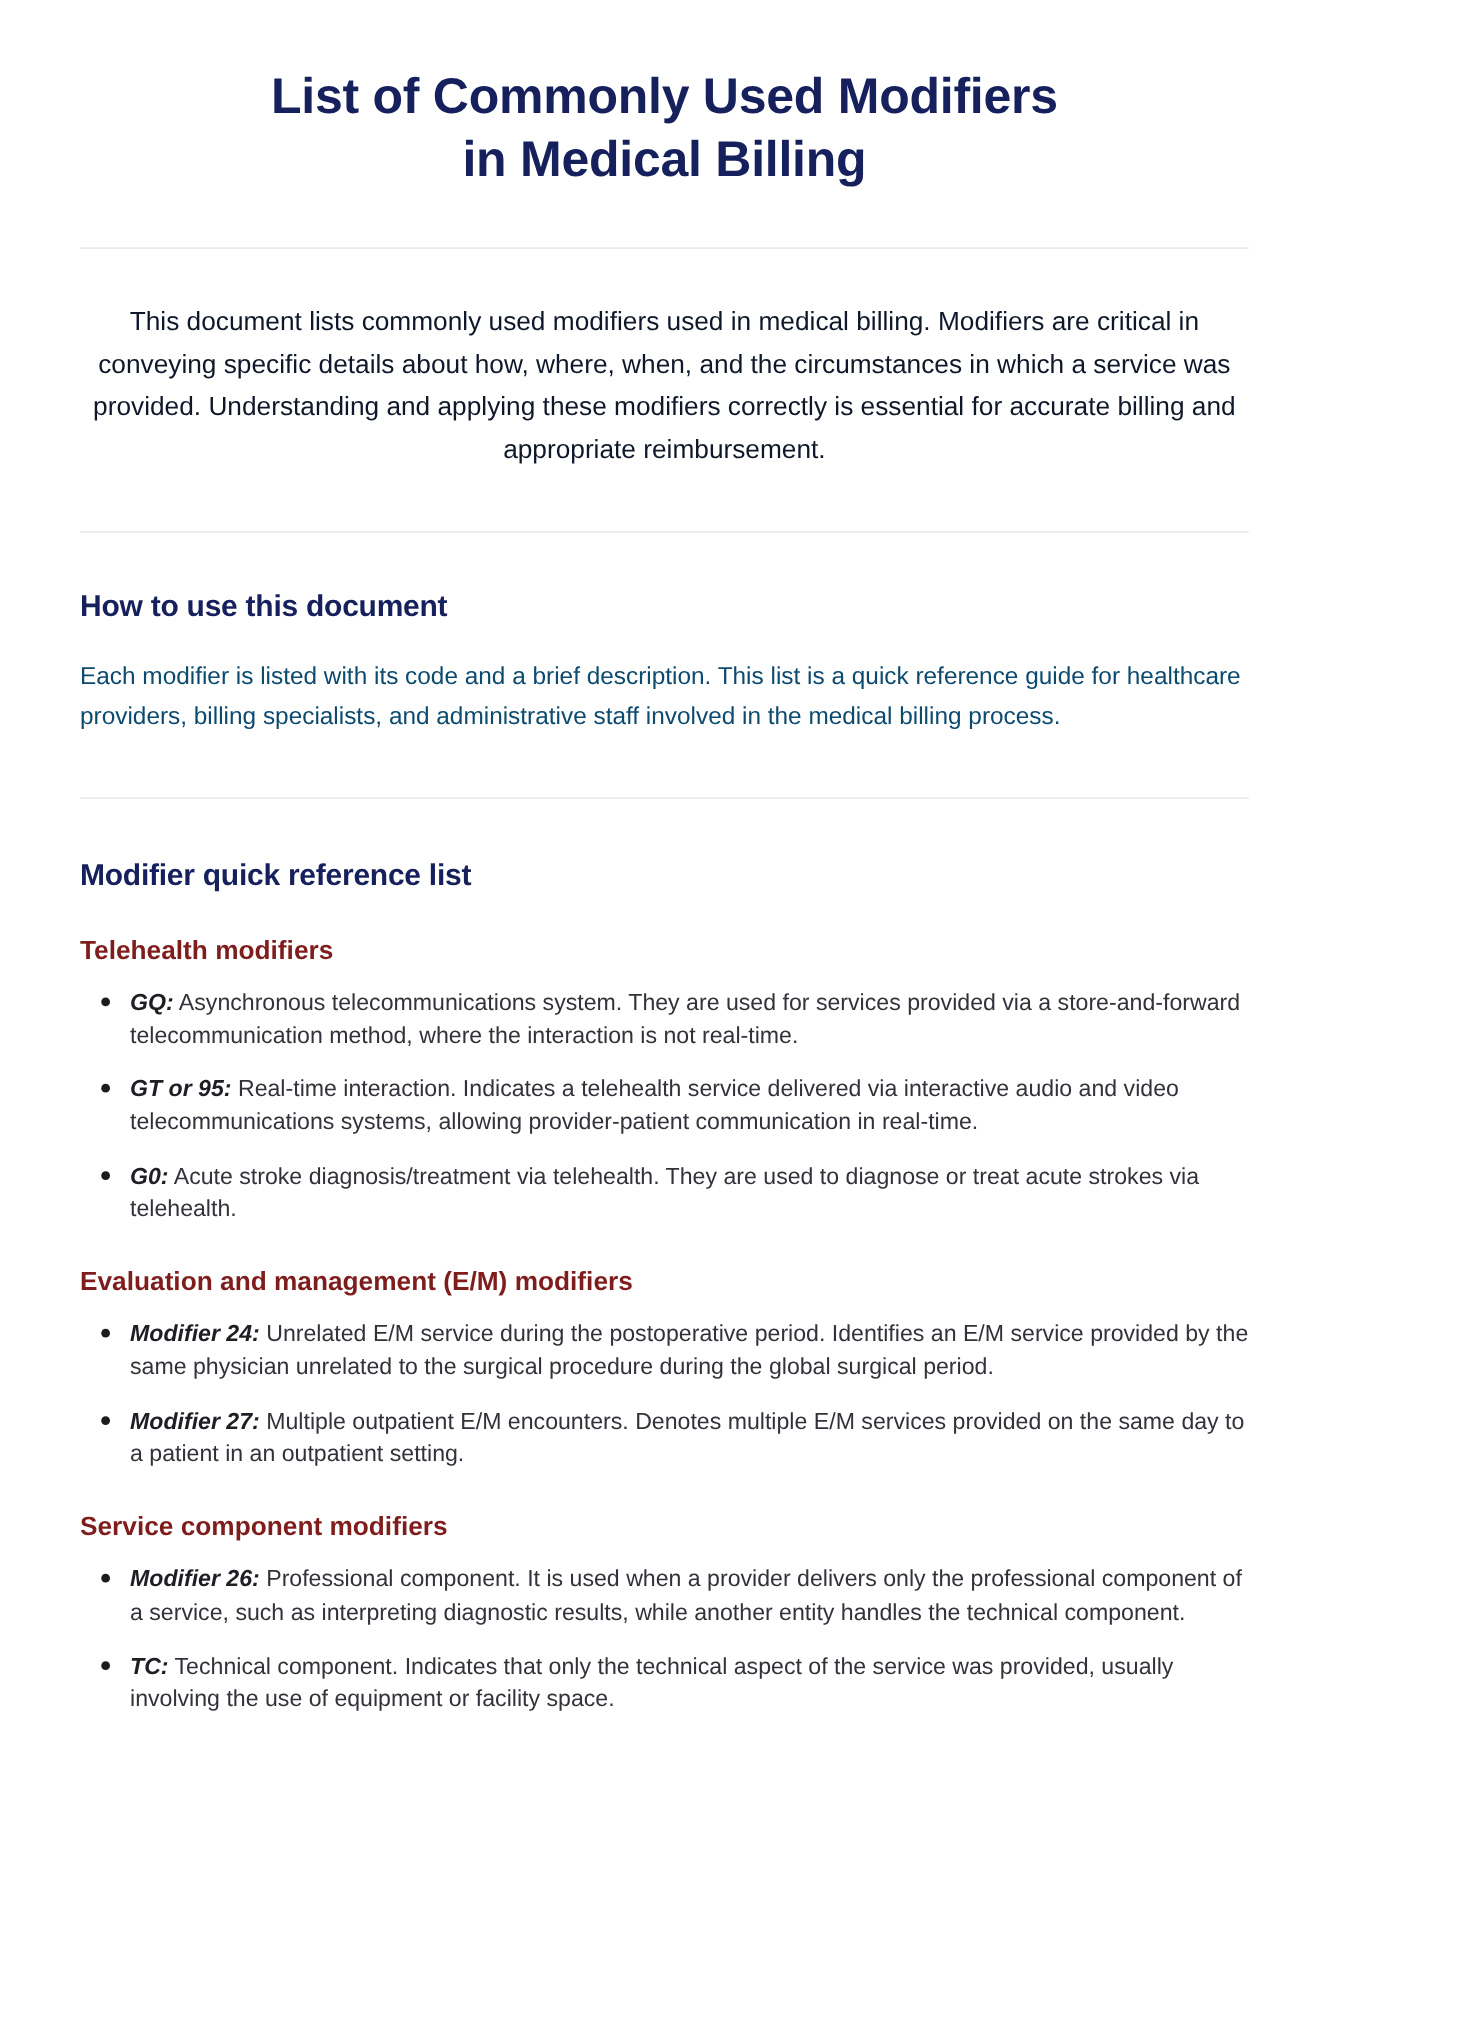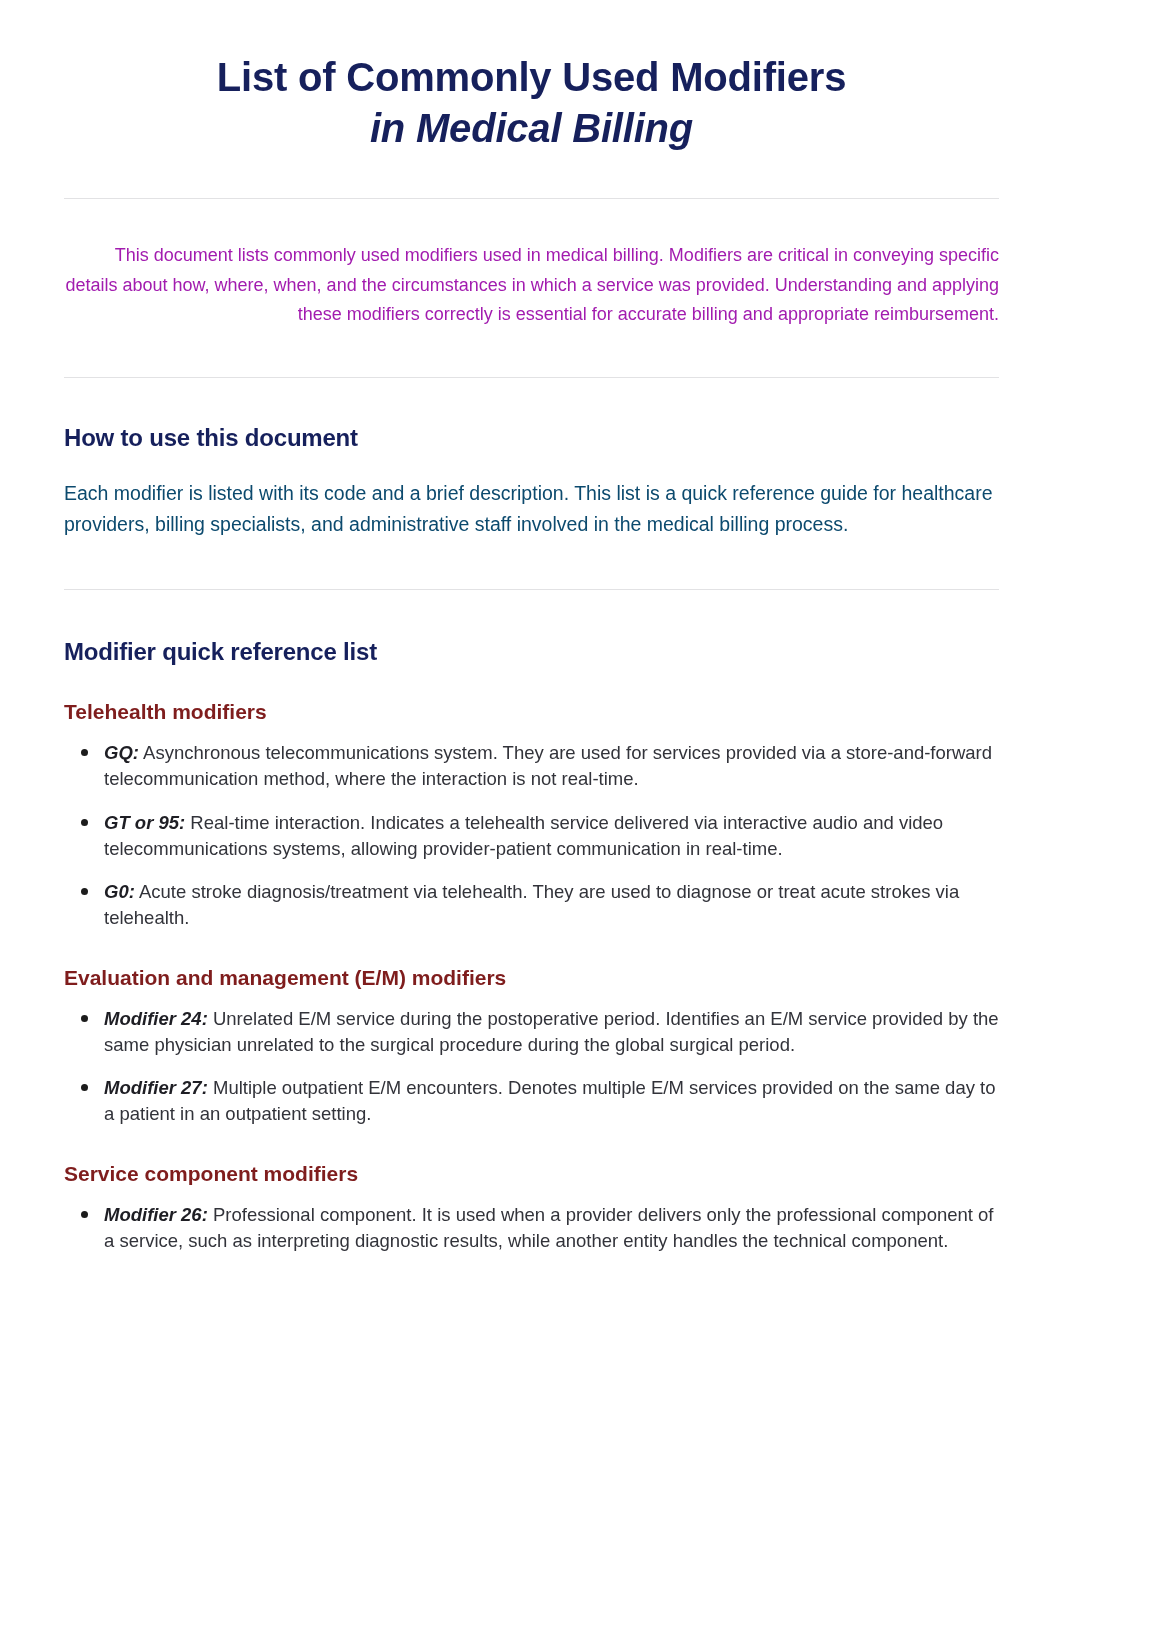--- a/index.html
+++ b/index.html
@@ -25,33 +25,32 @@
     text-align: center;
     color: #16205c;
     font-size: 40px;
     font-weight: bold;
     line-height: 1.28;
     letter-spacing: -0.2px;
     margin: 8px 0 0 0;
   }
   .doc-title .line2 {
     display: block;
-    font-style: italic;
   }
   .rule {
     border: none;
     border-top: 1px solid #e2e2e4;
     margin: 44px 0 0 0;
   }
   .intro {
-    font-size: 18px;
+    font-size: 21px;
     line-height: 1.62;
-    color: #a21caf;
+    color: #0f172a;
     margin: 42px 0 0 0;
-    text-align: right;
+    text-align: center;
   }
   .section-rule {
     border: none;
     border-top: 1px solid #e2e2e4;
     margin: 48px 0 0 0;
   }
   h2.section-title {
     color: #16205c;
     font-size: 24px;
     font-weight: bold;
@@ -152,15 +151,18 @@
     <li>
       <span class="mod-code">Modifier 27:</span><span class="mod-text"> Multiple outpatient E/M encounters. Denotes multiple E/M services provided on the same day to a patient in an outpatient setting.</span>
     </li>
   </ul>
 
   <h3 class="sub-title">Service component modifiers</h3>
   <ul class="mod-list">
     <li>
       <span class="mod-code">Modifier 26:</span><span class="mod-text"> Professional component. It is used when a provider delivers only the professional component of a service, such as interpreting diagnostic results, while another entity handles the technical component.</span>
     </li>
+    <li>
+      <span class="mod-code">TC:</span><span class="mod-text"> Technical component. Indicates that only the technical aspect of the service was provided, usually involving the use of equipment or facility space.</span>
+    </li>
   </ul>
 
 </div>
 
 </body></html>

